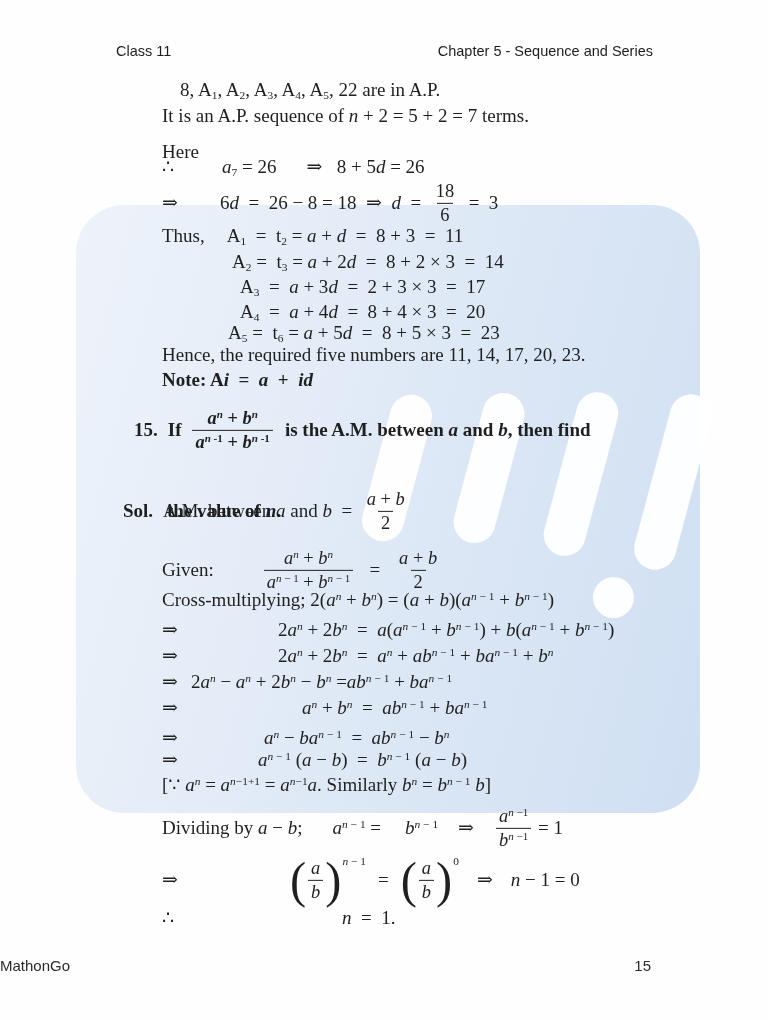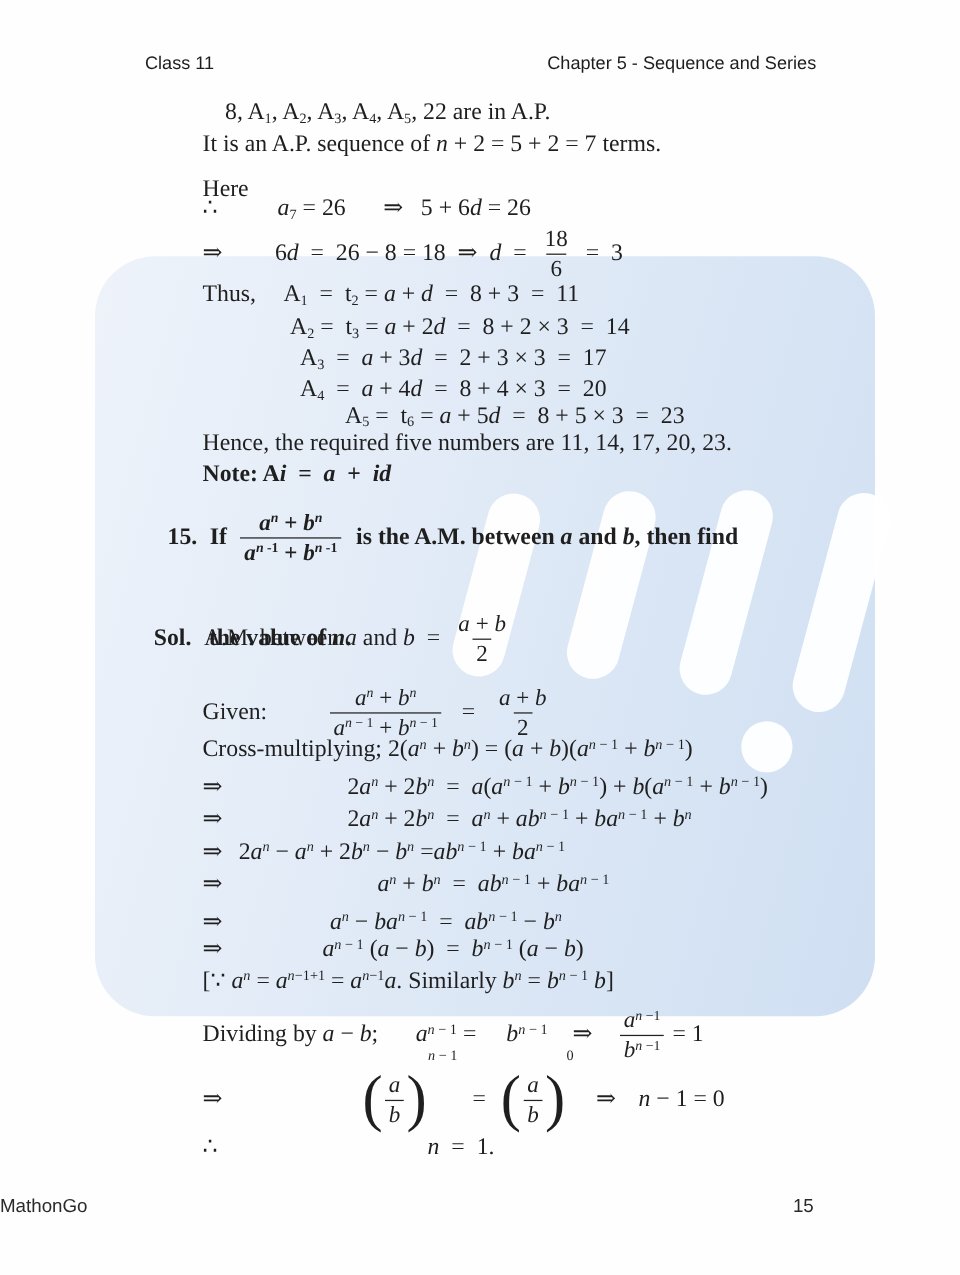--- a/index.html
+++ b/index.html
@@ -31,21 +31,21 @@
 
   
   .mline{position:absolute;transform:translateY(-50%);display:flex;align-items:center;
          white-space:pre;font-size:19px;line-height:1.25;}
   .gap{display:inline-block;flex:none;height:1px;}
   .bold{font-weight:bold;}
   .it{font-style:italic;}
   .sup{font-size:60%;position:relative;top:-0.52em;letter-spacing:0;}
   .sub{font-size:60%;position:relative;top:0.28em;}
   .frac{display:inline-flex;flex-direction:column;align-items:center;text-align:center;
-        line-height:1.12;font-size:97%;vertical-align:middle;margin:16px 2px;}
+        line-height:1.12;font-size:97%;vertical-align:middle;margin:0 2px;}
   .frac .num{padding:0 3px 1px;}
   .frac .den{border-top:1.5px solid #222;padding:1px 3px 0;}
   .pf{display:inline-flex;align-items:center;}
   .pf .paren{font-size:255%;font-weight:300;line-height:0.8;transform:scaleY(1.05);}
   .pfexp{font-size:60%;align-self:flex-start;position:relative;top:-0.35em;margin-left:1px;}
 </style>
 </head>
 <body>
 
 <div class="page">
@@ -60,27 +60,27 @@
 
   <div class="hdr">
     <span class="hl">Class 11</span>
     <span class="hr">Chapter 5 - Sequence and Series</span>
   </div>
 
   <div>
       <div class="mline" style="top: 90px; left: 180px;"><span class="seg"><span>8, A</span><span class="sub"><span>1</span></span><span>, A</span><span class="sub"><span>2</span></span><span>, A</span><span class="sub"><span>3</span></span><span>, A</span><span class="sub"><span>4</span></span><span>, A</span><span class="sub"><span>5</span></span><span>, 22 are in A.P.</span></span></div>
       <div class="mline" style="top: 116px; left: 162px;"><span class="seg"><span>It is an A.P. sequence of </span><span class="it">n</span><span> + 2 = 5 + 2 = 7 terms.</span></span></div>
       <div class="mline" style="top: 152px; left: 162px;"><span class="seg"><span>Here</span></span><span class="gap" style="width: 25px;"></span></div>
-      <div class="mline" style="top: 167px; left: 162px;"><span class="seg"><span>∴</span></span><span class="gap" style="width: 48px;"></span><span class="seg"><span class="it">a</span><span class="sub"><span>7</span></span><span> = 26</span></span><span class="gap" style="width: 30px;"></span><span class="seg"><span>⇒   5 + 6</span><span class="it">d</span><span> = 26</span></span></div>
+      <div class="mline" style="top: 167px; left: 162px;"><span class="seg"><span>∴</span></span><span class="gap" style="width: 48px;"></span><span class="seg"><span class="it">a</span><span class="sub"><span>7</span></span><span> = 26</span></span><span class="gap" style="width: 30px;"></span><span class="seg"><span>⇒   8 + 5</span><span class="it">d</span><span> = 26</span></span></div>
       <div class="mline" style="top: 203px; left: 162px;"><span class="seg"><span>⇒</span></span><span class="gap" style="width: 42px;"></span><span class="seg"><span>6</span><span class="it">d</span><span>  =  26 − 8 = 18  ⇒  </span><span class="it">d</span><span>  =  </span></span><span class="frac"><span class="num"><span>18</span></span><span class="den"><span>6</span></span></span><span class="seg"><span>  =  3</span></span></div>
       <div class="mline" style="top: 236px; left: 162px;"><span class="seg"><span>Thus,</span></span><span class="gap" style="width: 22px;"></span><span class="seg"><span>A</span><span class="sub"><span>1</span></span><span>  =  t</span><span class="sub"><span>2</span></span><span> = </span><span class="it">a</span><span> + </span><span class="it">d</span><span>  =  8 + 3  =  11</span></span></div>
       <div class="mline" style="top: 262px; left: 232px;"><span class="seg"><span>A</span><span class="sub"><span>2</span></span><span> =  t</span><span class="sub"><span>3</span></span><span> = </span><span class="it">a</span><span> + 2</span><span class="it">d</span><span>  =  8 + 2 × 3  =  14</span></span></div>
       <div class="mline" style="top: 287px; left: 240px;"><span class="seg"><span>A</span><span class="sub"><span>3</span></span><span>  =  </span><span class="it">a</span><span> + 3</span><span class="it">d</span><span>  =  2 + 3 × 3  =  17</span></span></div>
       <div class="mline" style="top: 312px; left: 240px;"><span class="seg"><span>A</span><span class="sub"><span>4</span></span><span>  =  </span><span class="it">a</span><span> + 4</span><span class="it">d</span><span>  =  8 + 4 × 3  =  20</span></span></div>
-      <div class="mline" style="top: 333px; left: 228px; margin-left: 48px;"><span class="seg"><span>A</span><span class="sub"><span>5</span></span><span> =  t</span><span class="sub"><span>6</span></span><span> = </span><span class="it">a</span><span> + 5</span><span class="it">d</span><span>  =  8 + 5 × 3  =  23</span></span></div>
+      <div class="mline" style="top: 333px; left: 228px;"><span class="seg"><span>A</span><span class="sub"><span>5</span></span><span> =  t</span><span class="sub"><span>6</span></span><span> = </span><span class="it">a</span><span> + 5</span><span class="it">d</span><span>  =  8 + 5 × 3  =  23</span></span></div>
       <div class="mline" style="top: 355px; left: 162px;"><span class="seg"><span>Hence, the required five numbers are 11, 14, 17, 20, 23.</span></span></div>
       <div class="mline" style="top: 380px; left: 162px; text-align: center;"><span class="bold"><span>Note: A</span><span class="it">i</span><span>  =  </span><span class="it">a</span><span>  +  </span><span class="it">id</span></span></div>
       <div class="mline" style="top: 430px; left: 134px;"><span class="bold"><span>15.</span></span><span class="gap" style="width: 10px;"></span><span class="bold"><span>If</span></span><span class="gap" style="width: 9px;"></span><span class="frac bold"><span class="num"><span class="it">a</span><span class="sup"><span class="it">n</span></span><span> + </span><span class="it">b</span><span class="sup"><span class="it">n</span></span></span><span class="den"><span class="it">a</span><span class="sup"><span class="it">n</span><span> -1</span></span><span> + </span><span class="it">b</span><span class="sup"><span class="it">n</span><span> -1</span></span></span></span><span class="gap" style="width: 10px;"></span><span class="bold"><span>is the A.M. between </span><span class="it">a</span><span> and </span><span class="it">b</span><span>, then find</span></span></div>
       <div class="mline" style="top: 499px; left: 167px; margin-top: 12px;"><span class="bold"><span>the value of </span><span class="it">n</span><span>.</span></span></div>
       <div class="mline" style="top: 511px; left: 123px;"><span class="bold"><span>Sol.</span></span><span class="gap" style="width: 10px;"></span><span class="seg"><span>A.M. between </span><span class="it">a</span><span> and </span><span class="it">b</span><span>  =  </span></span><span class="frac"><span class="num"><span class="it">a</span><span> + </span><span class="it">b</span></span><span class="den"><span>2</span></span></span></div>
       <div class="mline" style="top: 570px; left: 162px;"><span class="seg"><span>Given:</span></span><span class="gap" style="width: 48px;"></span><span class="frac"><span class="num"><span class="it">a</span><span class="sup"><span class="it">n</span></span><span> + </span><span class="it">b</span><span class="sup"><span class="it">n</span></span></span><span class="den"><span class="it">a</span><span class="sup"><span class="it">n</span><span> − 1</span></span><span> + </span><span class="it">b</span><span class="sup"><span class="it">n</span><span> − 1</span></span></span></span><span class="gap" style="width: 14px;"></span><span class="seg"><span>=</span></span><span class="gap" style="width: 14px;"></span><span class="frac"><span class="num"><span class="it">a</span><span> + </span><span class="it">b</span></span><span class="den"><span>2</span></span></span></div>
       <div class="mline" style="top: 600px; left: 162px;"><span class="seg"><span>Cross-multiplying; 2(</span><span class="it">a</span><span class="sup"><span class="it">n</span></span><span> + </span><span class="it">b</span><span class="sup"><span class="it">n</span></span><span>) = (</span><span class="it">a</span><span> + </span><span class="it">b</span><span>)(</span><span class="it">a</span><span class="sup"><span class="it">n</span><span> − 1</span></span><span> + </span><span class="it">b</span><span class="sup"><span class="it">n</span><span> − 1</span></span><span>)</span></span></div>
       <div class="mline" style="top: 630px; left: 162px;"><span class="seg"><span>⇒</span></span><span class="gap" style="width: 100px;"></span><span class="seg"><span>2</span><span class="it">a</span><span class="sup"><span class="it">n</span></span><span> + 2</span><span class="it">b</span><span class="sup"><span class="it">n</span></span><span>  =  </span><span class="it">a</span><span>(</span><span class="it">a</span><span class="sup"><span class="it">n</span><span> − 1</span></span><span> + </span><span class="it">b</span><span class="sup"><span class="it">n</span><span> − 1</span></span><span>) + </span><span class="it">b</span><span>(</span><span class="it">a</span><span class="sup"><span class="it">n</span><span> − 1</span></span><span> + </span><span class="it">b</span><span class="sup"><span class="it">n</span><span> − 1</span></span><span>)</span></span></div>
       <div class="mline" style="top: 656px; left: 162px;"><span class="seg"><span>⇒</span></span><span class="gap" style="width: 100px;"></span><span class="seg"><span>2</span><span class="it">a</span><span class="sup"><span class="it">n</span></span><span> + 2</span><span class="it">b</span><span class="sup"><span class="it">n</span></span><span>  =  </span><span class="it">a</span><span class="sup"><span class="it">n</span></span><span> + </span><span class="it">ab</span><span class="sup"><span class="it">n</span><span> − 1</span></span><span> + </span><span class="it">ba</span><span class="sup"><span class="it">n</span><span> − 1</span></span><span> + </span><span class="it">b</span><span class="sup"><span class="it">n</span></span></span></div>
       <div class="mline" style="top: 682px; left: 162px;"><span class="seg"><span>⇒</span></span><span class="gap" style="width: 13px;"></span><span class="seg"><span>2</span><span class="it">a</span><span class="sup"><span class="it">n</span></span><span> − </span><span class="it">a</span><span class="sup"><span class="it">n</span></span><span> + 2</span><span class="it">b</span><span class="sup"><span class="it">n</span></span><span> − </span><span class="it">b</span><span class="sup"><span class="it">n</span></span><span> =</span><span class="it">ab</span><span class="sup"><span class="it">n</span><span> − 1</span></span><span> + </span><span class="it">ba</span><span class="sup"><span class="it">n</span><span> − 1</span></span></span></div>

